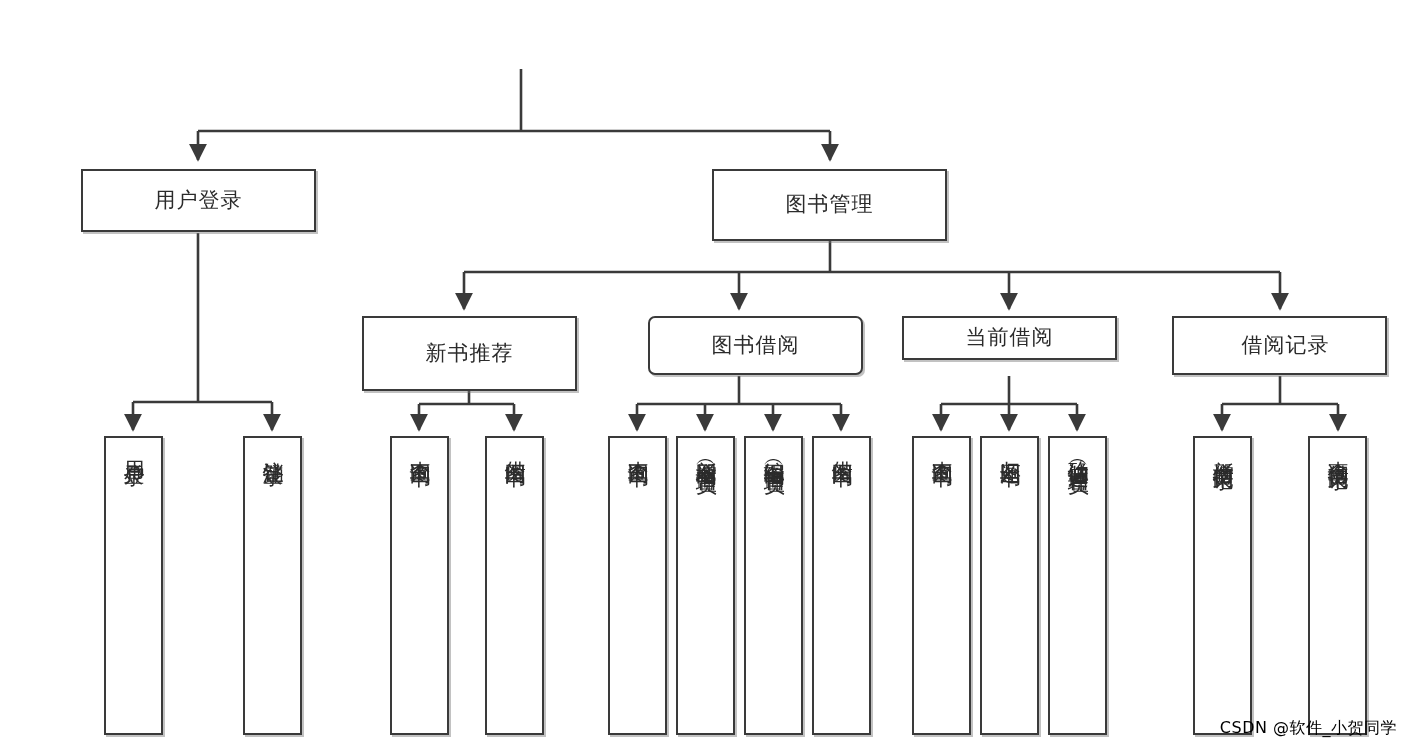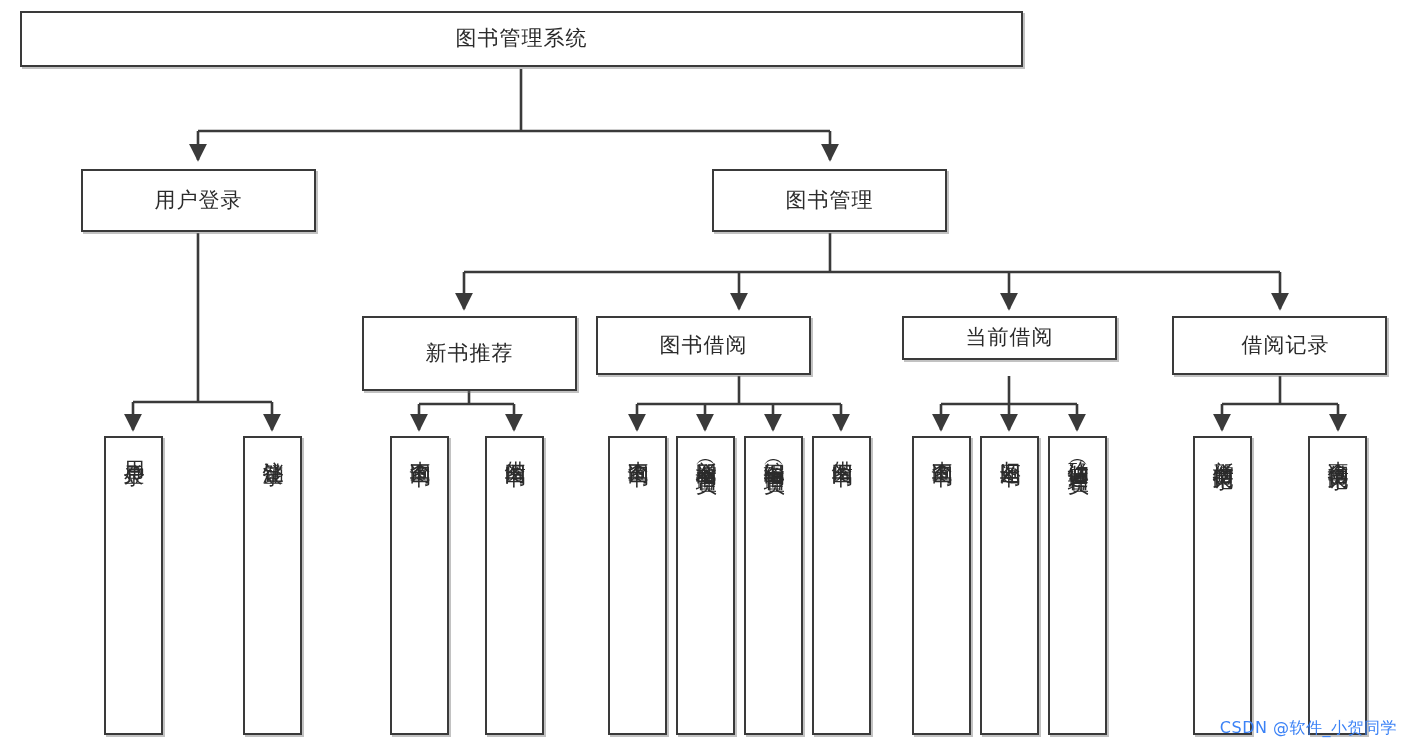--- a/index.html
+++ b/index.html
@@ -52,21 +52,21 @@
     line-height: 1.32;
     letter-spacing: 2px;
     white-space: pre-line;
     text-align: left;
   }
   #watermark {
     position: absolute;
     right: 8px;
     bottom: 8px;
     font-size: 16px;
-    color: #3b82f6;
+    color: #000000;
     letter-spacing: 0.5px;
     white-space: nowrap;
   }
 </style>
 </head>
 <body>
 
 <div id="canvas">
 
   <svg id="wires" viewBox="0 0 1405 747">
@@ -112,35 +112,32 @@
       <path d="M 1009 404 L 1009 430" marker-end="url(#arrow)"></path>
       <path d="M 1077 404 L 1077 430" marker-end="url(#arrow)"></path>
 
       <path d="M 1280 376 L 1280 404"></path>
       <path d="M 1222 404 L 1338 404"></path>
       <path d="M 1222 404 L 1222 430" marker-end="url(#arrow)"></path>
       <path d="M 1338 404 L 1338 430" marker-end="url(#arrow)"></path>
     </g>
   </svg>
 
-  <div class="node h" style="left:20px; top:11px; width:1003px; height:56px;">
-    <span>图书管理系统</span>
-  </div>
 
   <div class="node h" style="left:81px; top:169px; width:235px; height:63px;">
     <span>用户登录</span>
   </div>
-  <div class="node h" style="left:712px; top:169px; width:235px; height:63px;">
+  <div class="node h" style="left:712px; top:169px; width:235px; height:72px;">
     <span>图书管理</span>
   </div>
 
   <div class="node h" style="left:362px; top:316px; width:215px; height:75px;">
     <span>新书推荐</span>
   </div>
-  <div class="node h" style="left:596px; top:316px; width:215px; height:59px;">
+  <div class="node h" style="left:648px; top:316px; width:215px; height:59px;border-radius:7px;">
     <span>图书借阅</span>
   </div>
   <div class="node h" style="left:902px; top:316px; width:215px; height:44px;">
     <span>当前借阅</span>
   </div>
   <div class="node h" style="left:1172px; top:316px; width:215px; height:59px;padding-left:12px;">
     <span>借阅记录</span>
   </div>
 
   <div class="node v" style="left:104px; top:436px; width:59px; height:299px;">

